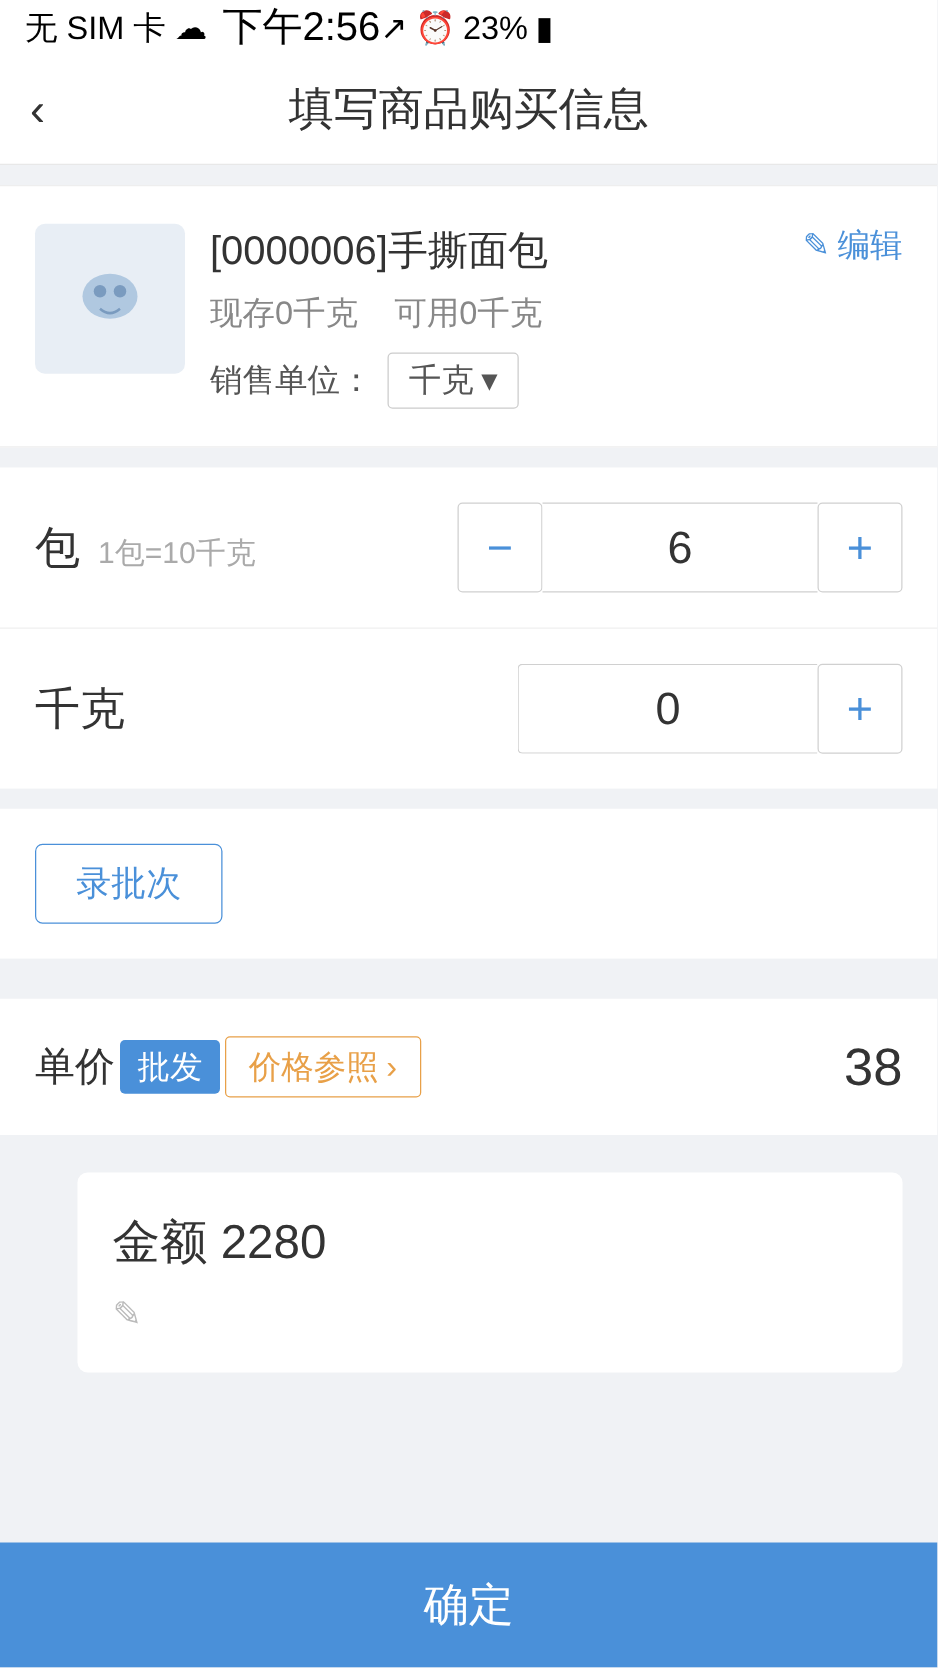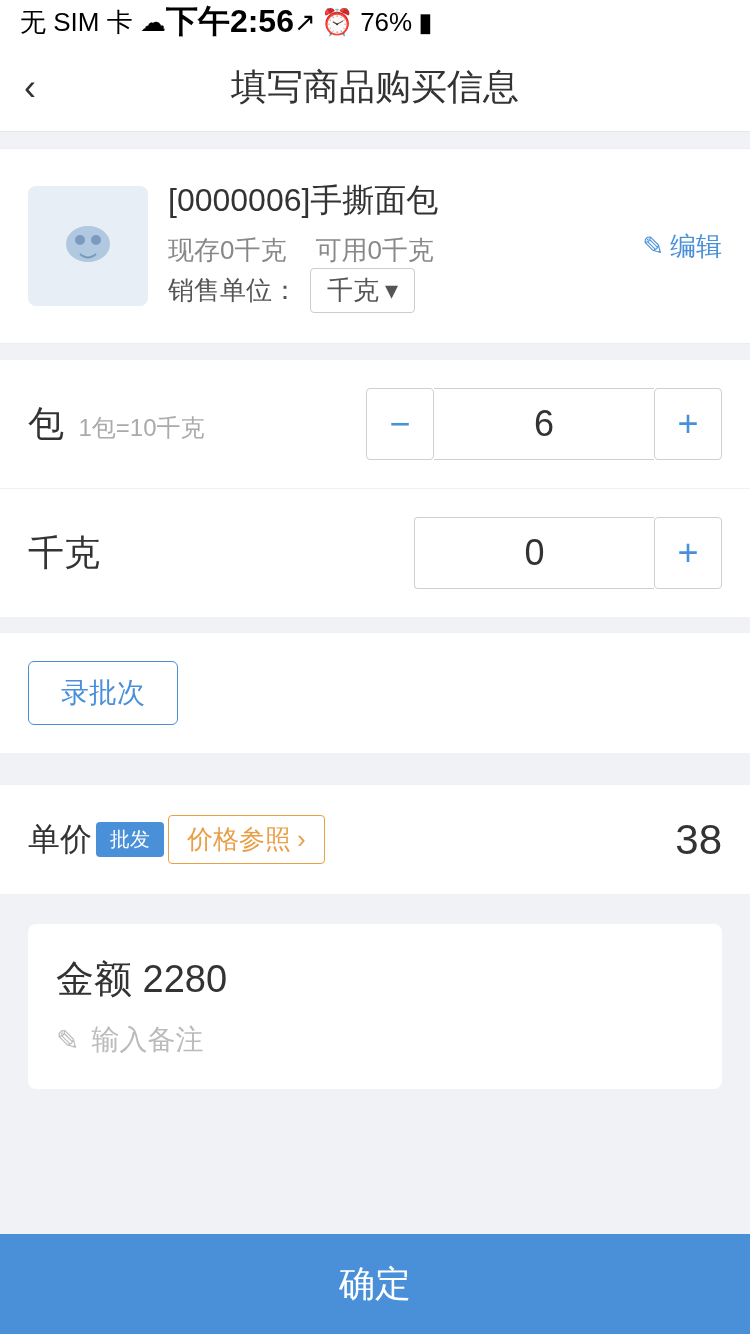--- a/index.html
+++ b/index.html
@@ -17,21 +17,21 @@
     .status-bar {
       height: 44px;
       background: #fff;
       display: flex;
       align-items: center;
       justify-content: flex-start;
       padding: 0 20px;
       font-size: 28px;
     }
     .status-left { font-size: 26px; color: #000; }
-    .status-center { font-size: 32px; font-weight: 700; color: #000; }
+    .status-center { font-size: 32px; font-weight: 400; color: #000; margin-left: 12px; }
     .status-right { display: flex; align-items: center; gap: 6px; font-size: 26px; color: #000; }
 
     
     .nav-bar {
       height: 88px;
       background: #fff;
       display: flex;
       align-items: center;
       justify-content: center;
       position: relative;
@@ -48,21 +48,21 @@
       font-size: 36px;
       font-weight: 500;
       color: #333;
     }
 
     
     .product-card {
       background: #fff;
       padding: 30px 28px;
       display: flex;
-      align-items: center;
+      align-items: flex-start;
       gap: 20px;
       margin-top: 16px;
       border-top: 1px solid #eee;
       border-bottom: 1px solid #eee;
     }
     .product-image {
       width: 120px;
       height: 120px;
       background: #e8eef5;
       border-radius: 8px;
@@ -78,21 +78,21 @@
     }
     .product-name {
       font-size: 32px;
       color: #333;
       font-weight: 500;
       margin-bottom: 10px;
     }
     .product-stock {
       font-size: 26px;
       color: #888;
-      margin-bottom: 0;
+      margin-bottom: 14px;
     }
     .product-unit-row {
       display: flex;
       align-items: center;
       gap: 12px;
       font-size: 26px;
       color: #555;
     }
     .unit-select {
       border: 1px solid #ccc;
@@ -210,21 +210,21 @@
     }
     .price-label {
       font-size: 32px;
       color: #333;
     }
     .price-tag {
       background: #4a90d9;
       color: #fff;
       border-radius: 4px;
       padding: 4px 14px;
-      font-size: 20px;
+      font-size: 26px;
     }
     .price-ref-btn {
       border: 1px solid #e8a048;
       border-radius: 4px;
       padding: 6px 18px;
       font-size: 26px;
       color: #e8a048;
       background: #fff;
       display: flex;
       align-items: center;
@@ -241,20 +241,21 @@
     
     .amount-section {
       background: #f0f2f5;
       padding: 30px 28px 0 28px;
       flex: 1;
     }
     .amount-row {
       background: #fff;
       padding: 30px 28px;
       border-radius: 8px;
+      margin-left: 34px;
     }
     .amount-text {
       font-size: 38px;
       color: #333;
       font-weight: 500;
       margin-bottom: 16px;
     }
     .note-row {
       display: flex;
       align-items: center;
@@ -291,21 +292,21 @@
   </style>
 </head>
 <body>
 
 <div class="status-bar">
   <span class="status-left">无 SIM 卡 ☁</span>
   <span class="status-center">下午2:56</span>
   <span class="status-right">
     <span>↗</span>
     <span>⏰</span>
-    <span>76%</span>
+    <span>23%</span>
     <span>▮</span>
   </span>
 </div>
 
 <div class="nav-bar">
   <span class="nav-back">‹</span>
   <span class="nav-title">填写商品购买信息</span>
 </div>
 
 <div class="product-card" style="position:relative;">
@@ -388,21 +389,20 @@
   </div>
 </div>
 
 <div class="amount-section">
   <div class="amount-row">
     <div class="amount-text">
       <span>金额</span>&nbsp;<span>2280</span>
     </div>
     <div class="note-row">
       <span class="note-icon">✎</span>
-      <span>输入备注</span>
     </div>
   </div>
 </div>
 
 <div class="spacer"></div>
 
 <div class="footer">
   <button class="confirm-btn">确定</button>
 </div>
 

